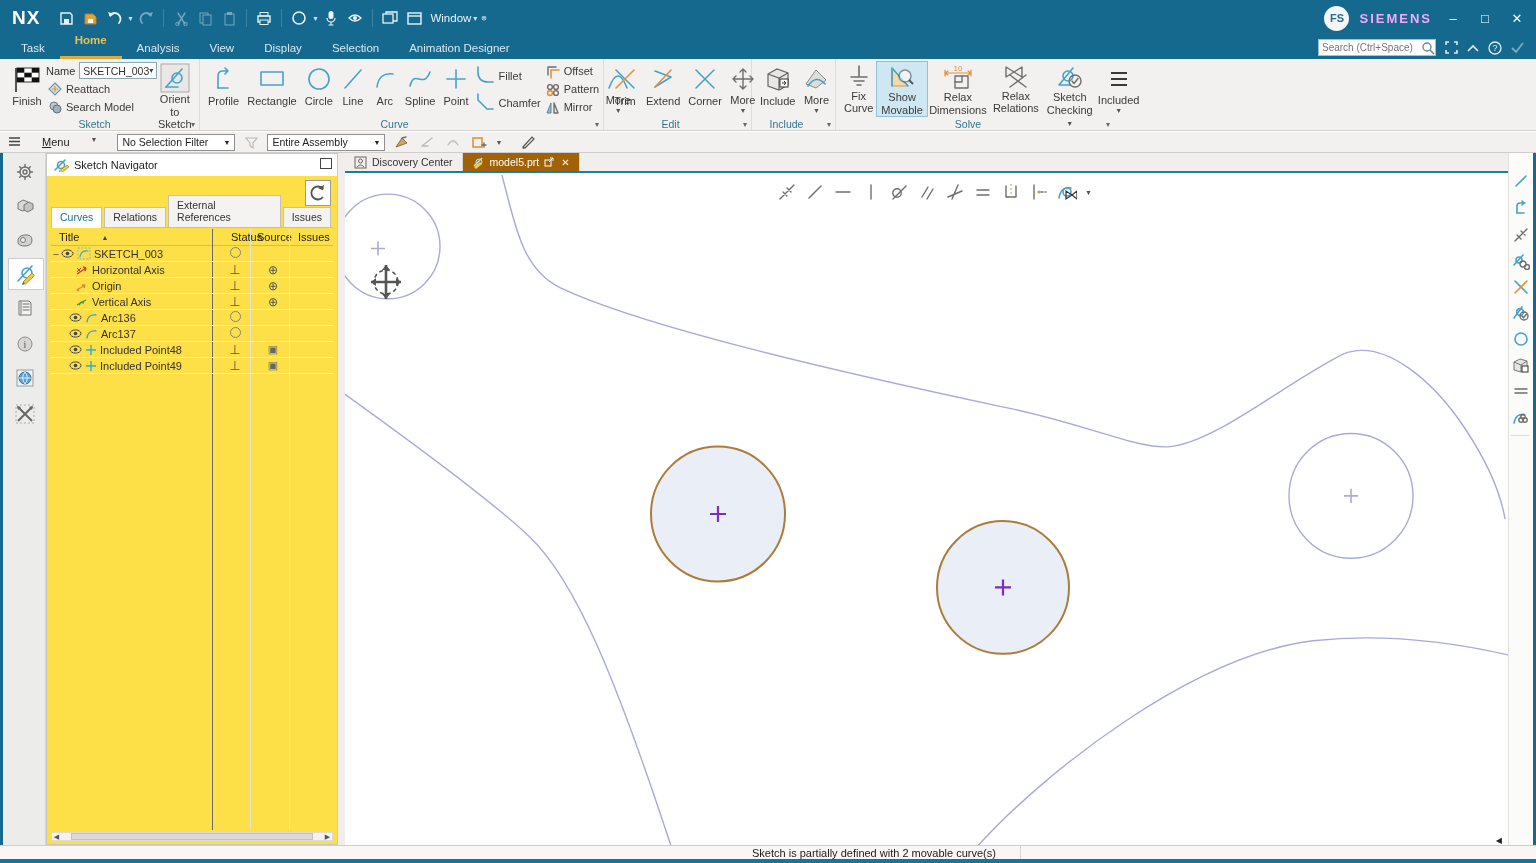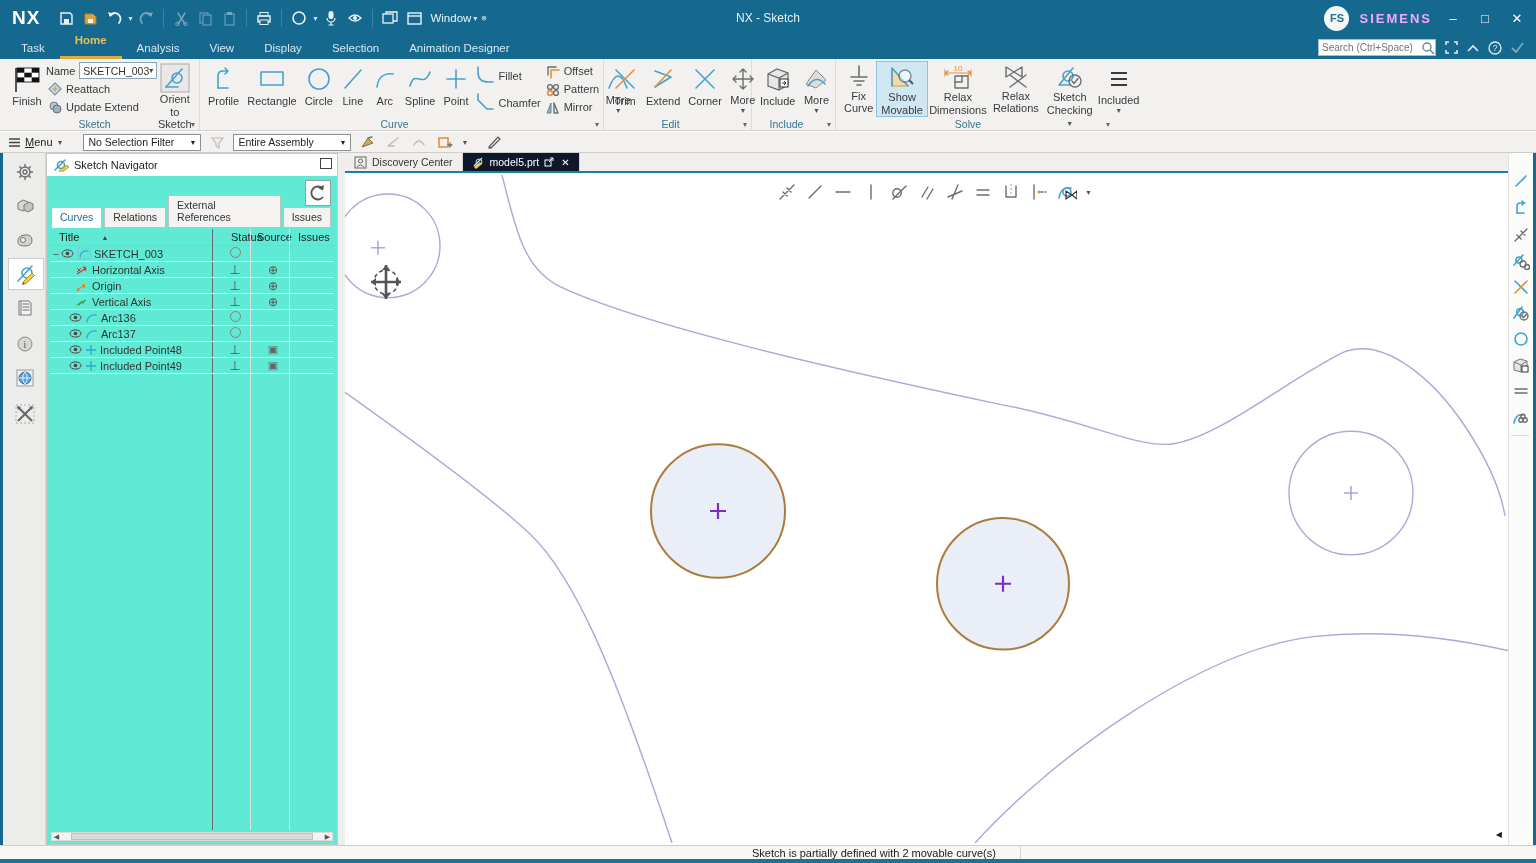--- a/index.html
+++ b/index.html
@@ -39,32 +39,32 @@
 .namefield{display:flex;align-items:center;gap:4px;height:19px}
 .namebox{width:86px;height:17px;border:1px solid #8aa7b5;background:#fff;display:flex;align-items:center;font-size:10.5px;padding:0 3px;justify-content:space-between}
 .sb{stroke:#45a3c9;fill:none;stroke-width:1.6;stroke-linecap:round;stroke-linejoin:round}
 .so{stroke:#e2913e;fill:none;stroke-width:1.6;stroke-linecap:round}
 .sg{stroke:#6e6e6e;fill:none;stroke-width:1.4;stroke-linecap:round;stroke-linejoin:round}
 .sgl{stroke:#9a9a9a;fill:none;stroke-width:1.4;stroke-linecap:round}
 
 #toolbar2{position:absolute;left:0;top:132px;right:0;height:21px;background:#f2f1ef;border-bottom:1px solid #cfcdca;display:flex;align-items:center;gap:6px;padding-left:8px}
 .dd{height:17px;background:#fff;border:1px solid #8f8f8f;display:flex;align-items:center;justify-content:space-between;font-size:10.5px;padding:0 4px;color:#222}
 .t2ico{width:20px;display:flex;justify-content:center}
-.menulbl{display:flex;align-items:center;gap:4px;color:#222}
+.menulbl{display:flex;align-items:flex-start;gap:21px;color:#222}
 .menulbl u{text-decoration:underline}
 
 #frameL{position:absolute;left:0;top:153px;width:3px;bottom:4px;background:#15688e}
 #frameR{position:absolute;right:0;top:153px;width:3px;bottom:4px;background:#15688e}
 #leftbar{position:absolute;left:3px;top:153px;width:43px;bottom:18px;background:#ececea;border-right:1px solid #d8d6d3}
 .lbico{position:absolute;left:9px;width:26px;height:26px;display:flex;align-items:center;justify-content:center}
 .lbico.active{background:#fff;outline:1px solid #cfcdc9;width:34px;left:6px;height:30px}
 #rightbar{position:absolute;right:3px;top:153px;width:25px;bottom:18px;background:#fbfbfa;border-left:1px solid #e2e0dd}
 .rbico{position:absolute;left:2px;width:20px;height:20px;display:flex;align-items:center;justify-content:center}
 
-#panel{position:absolute;left:46px;top:153px;width:292px;bottom:18px;background:#5eead4;border:1px solid #c9c7c4}
+#panel{position:absolute;left:46px;top:153px;width:292px;bottom:18px;background:#fde047;border:1px solid #c9c7c4}
 .ptitle{position:absolute;left:0;top:0;right:0;height:22px;display:flex;align-items:center;gap:5px;padding-left:6px;font-size:11px;color:#222;background:#fff}
 .pmax{position:absolute;right:5px;top:4px;width:12px;height:11px;border:1.5px solid #444}
 .preset{position:absolute;right:6px;top:26px;width:26px;height:26px;border:1px solid #9b9b9b;background:#fff;display:flex;align-items:center;justify-content:center}
 .ptabs{position:absolute;left:4px;top:53px;right:4px;height:21px;display:flex;align-items:flex-end;border-bottom:1px solid #c2c0bd}
 .ptab{border:1px solid #c2c0bd;border-bottom:none;padding:3px 8px 4px;background:#f4f3f1;color:#333;margin-right:2px;font-size:10.5px}
 .ptab.active{background:#fff;color:#1a6e96;height:21px;position:relative;top:1px}
 .phead{position:absolute;left:4px;top:75px;right:4px;height:17px;border-bottom:1px solid #b9b7b4;display:flex;align-items:center;color:#222}
 .rows{position:absolute;left:4px;top:92px;right:4px;height:130px}
 .prow{height:16px;display:flex;align-items:center;border-bottom:1px solid #ececec;position:relative}
 .ttl{display:flex;align-items:center;gap:3px;overflow:hidden;white-space:nowrap}
@@ -74,24 +74,24 @@
 .stat-cell[data-icon="movable"]::before{content:"";display:inline-block;width:9px;height:9px;border:1px solid #848484;border-radius:50%}
 .stat-cell[data-icon="pinned"]::before{content:"⊥";font-size:13px;color:#555}
 .src-cell[data-icon="datum"]::before{content:"⊕";font-size:12px;color:#555}
 .src-cell[data-icon="included"]::before{content:"▣";font-size:11px;color:#666}
 .eye{width:13px;height:9px;position:relative;flex:none}
 .pscroll{position:absolute;left:4px;right:4px;bottom:3px;height:9px;background:#f3f2f0;border:1px solid #dddbd8;display:flex;align-items:center}
 .pthumb{height:7px;background:#dcdad6;border:1px solid #c4c2bf;flex:1;margin:0 10px}
 .sarr{font-size:7px;color:#555;width:9px;text-align:center}
 #splitter{position:absolute;left:338px;top:153px;width:7px;bottom:18px;background:#efeeec}
 
-#canvas{position:absolute;left:345px;top:153px;width:1163px;bottom:20px;background:#fff}
+#canvas{position:absolute;left:345px;top:153px;width:1163px;bottom:14px;background:#fff}
 #doctabs{position:absolute;left:0;top:0;right:0;height:20px;background:#f0efed;display:flex;border-bottom:2px solid #17809e}
 .dtab{display:flex;align-items:center;gap:5px;padding:0 9px;font-size:10.5px;color:#333;border-right:1px solid #d8d6d3}
-.dtab.active{background:#0f172a;color:#fff}
+.dtab.active{background:#a16207;color:#fff}
 .dtab .x{font-size:10px;margin-left:2px}
 #draw{position:absolute;left:0;top:22px;right:0;bottom:0}
 #ctoolbar{position:absolute;left:430px;top:6px;display:flex;align-items:center;gap:5px}
 .cico{width:23px;height:22px;display:flex;align-items:center;justify-content:center}
 #cursor{position:absolute;left:25px;top:88px}
 .scrollarr{position:absolute;right:6px;bottom:4px;font-size:8px;color:#222}
 
 #statusbar{position:absolute;left:0;right:0;bottom:4px;height:14px;background:#f8f7f6;border-top:1px solid #cfcdca;display:flex;align-items:center;font-size:11px;color:#1a1a1a}
 #statusbar .prompt{padding-left:8px;border-right:1px solid #d8d6d3;width:688px;height:14px;display:flex;align-items:center}
 #statusbar .stat{position:absolute;left:752px}
@@ -184,21 +184,20 @@
     </span>
   <span class="tbico">
       <svg width="15" height="13">
         <rect x="1" y="1" width="13" height="11" fill="none" stroke="#eaf3f8" stroke-width="1.4"></rect>
         <path d="M1,4 h13" stroke="#eaf3f8" stroke-width="1.4"></path>
       </svg>
     </span>
   <span class="wintext">Window</span>
   <span class="caret">▾</span>
   <span class="caret">᳁</span>
-  <div class="title">NX - Sketch</div>
   <div class="right">
     <span class="avatar">FS</span>
     <span class="brand">SIEMENS</span>
     <span class="winctl">–</span>
     <span class="winctl">□</span>
     <span class="winctl">✕</span>
   </div>
 </div>
 
 <div id="menubar">
@@ -269,21 +268,21 @@
             <path d="M7,1 L13,7 L7,13 L1,7 Z" fill="#cfe0ea" stroke="#7593a5" stroke-width="1.2"></path>
             <path d="M4,7 h6 M7,4 v6" stroke="#e2913e" stroke-width="1.2"></path>
           </svg>
         <span>Reattach</span>
       </div>
       <div class="rsmall" style="height:18px">
         <svg width="14" height="14">
             <circle cx="6" cy="6" r="4" fill="#bfc6cc" stroke="#6c7d89"></circle>
             <circle cx="9" cy="9" r="4" fill="#9fb3bf" stroke="#5d707c"></circle>
           </svg>
-        <span>Update Extend</span>
+        <span>Search Model</span>
       </div>
     </div>
     <div class="rbtn" style="width:44px">
       <span class="ricon">
           <svg width="30" height="30">
             <rect x="1" y="1" width="28" height="28" fill="#e9e8e6" stroke="#aaa"></rect>
             <path d="M6,24 L22,6" class="sb"></path>
             <circle cx="17" cy="15" r="5" class="sb"></circle>
             <path d="M6,24 h12" class="sb"></path>
           </svg>

